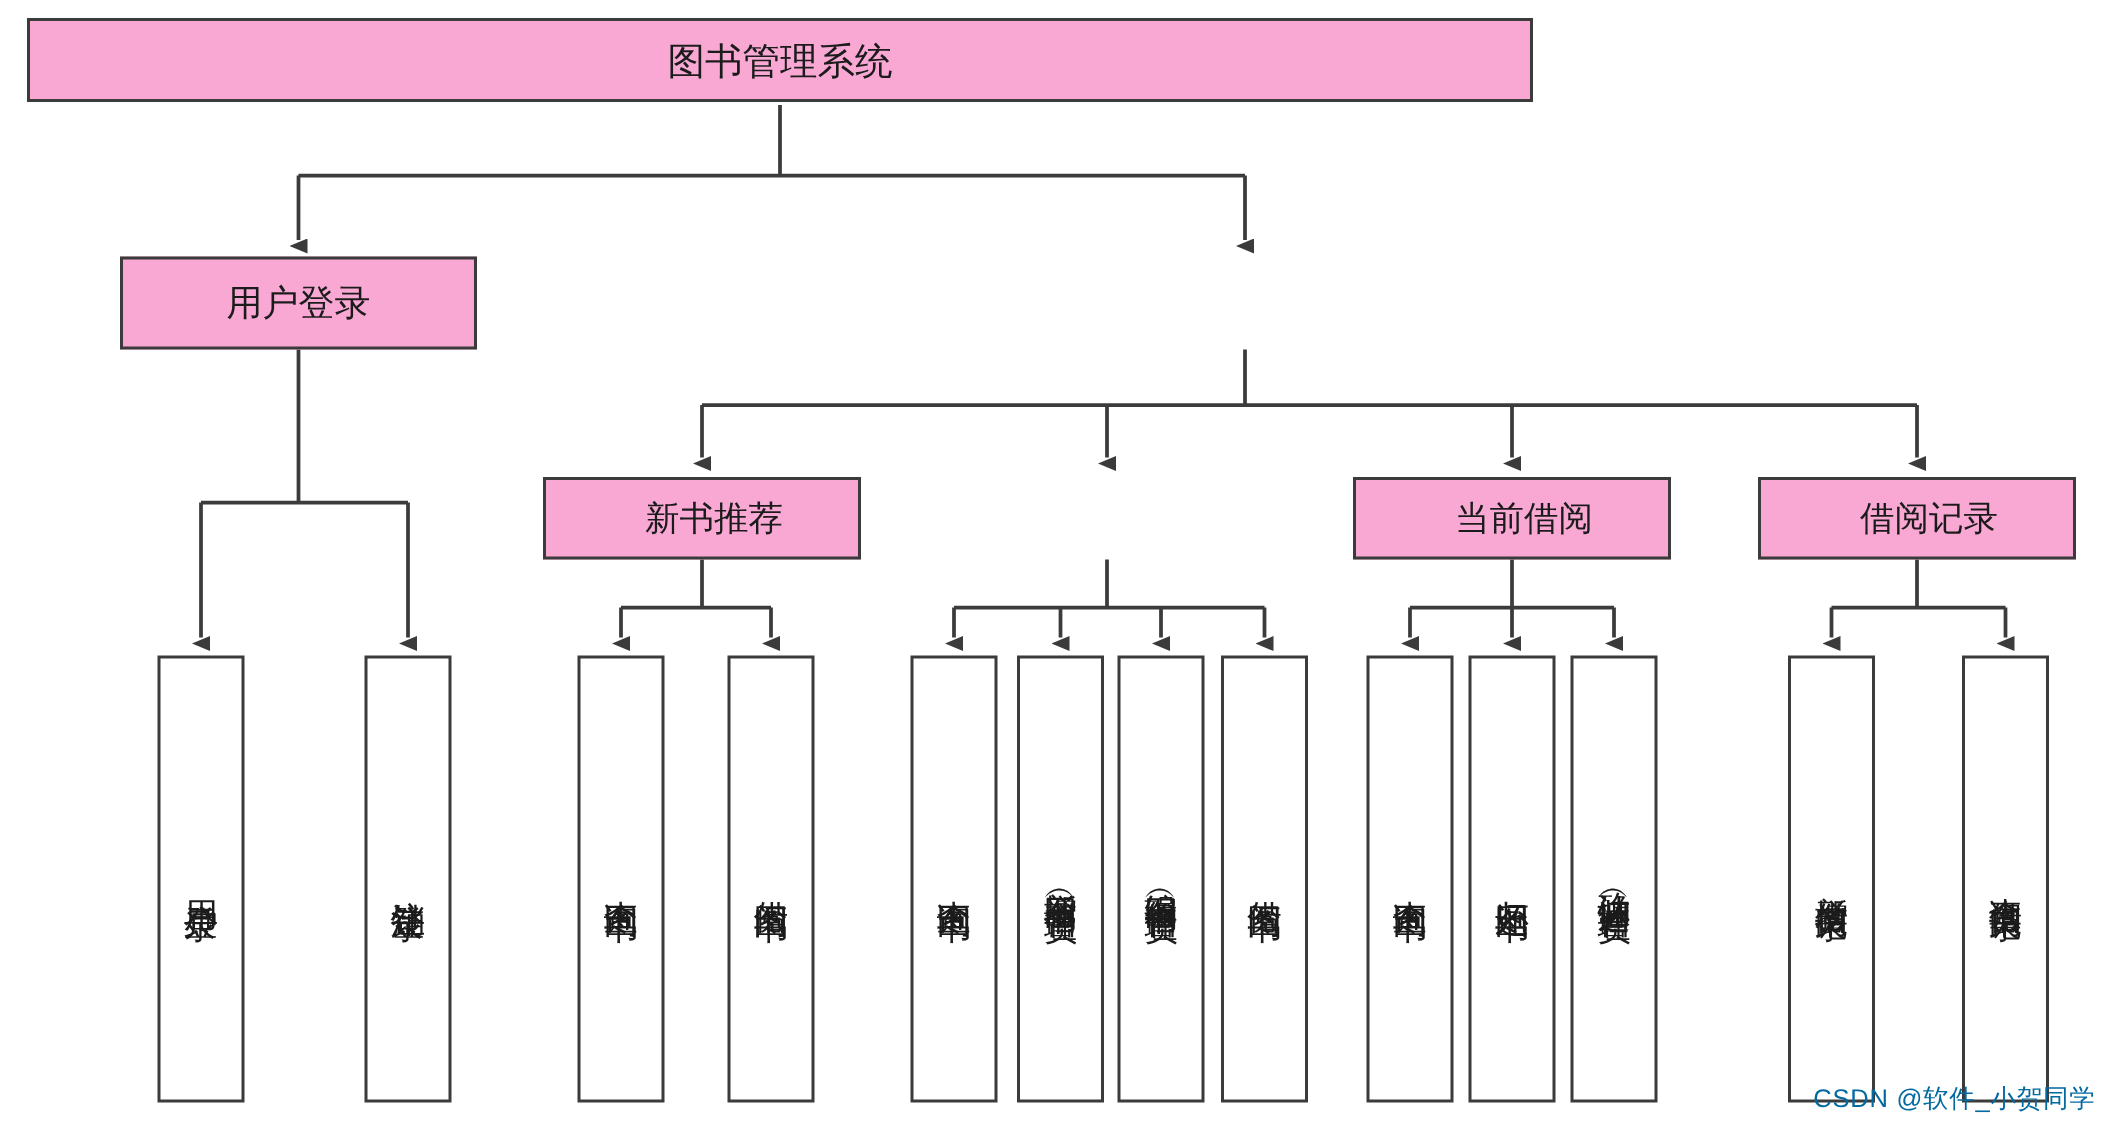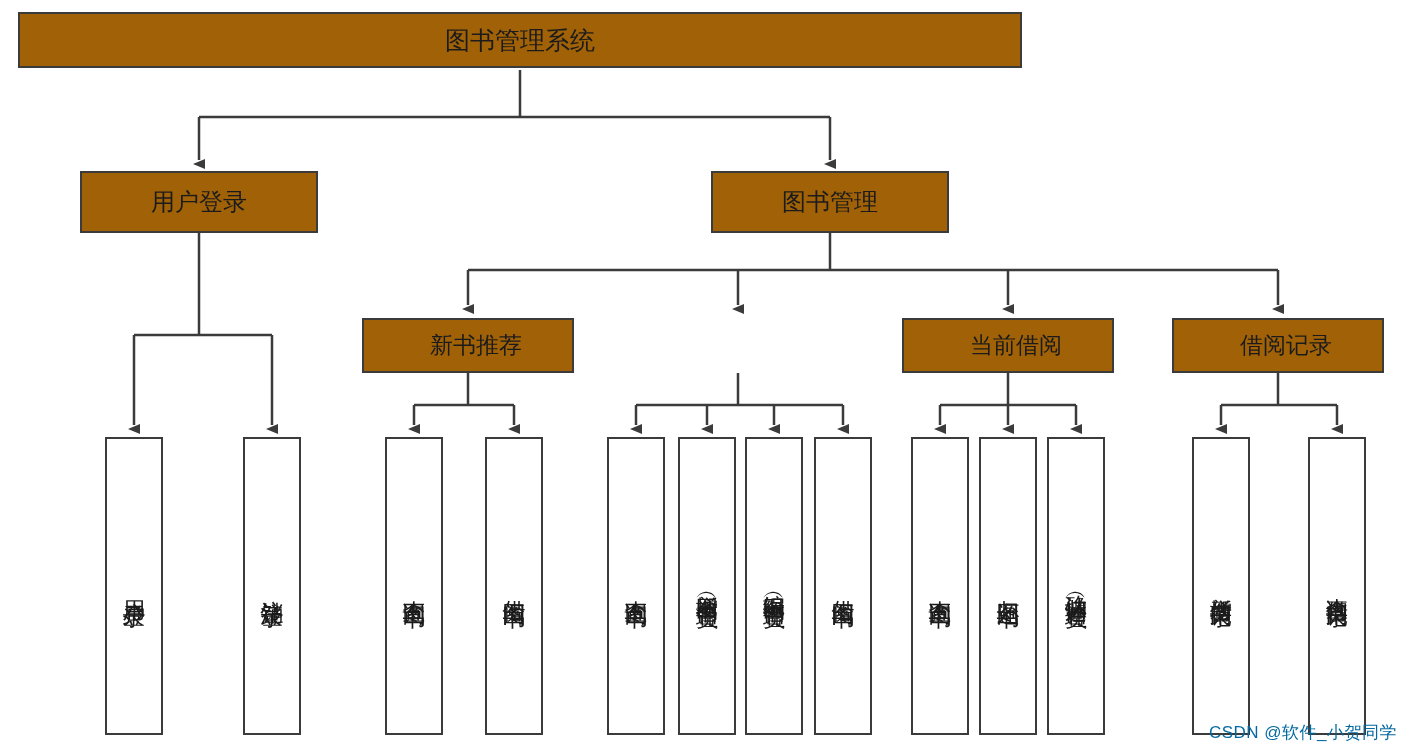--- a/index.html
+++ b/index.html
@@ -6,21 +6,21 @@
   body{
     font-family:"Liberation Sans","DejaVu Sans",sans-serif;
     width:1405px;height:747px;overflow:hidden;
   }
   #stage{position:relative;width:1405px;height:747px;background:#ffffff;}
   svg.canvas{position:absolute;left:0;top:0;width:1405px;height:747px;}
 
   .node-box{
     position:absolute;
     box-sizing:border-box;
-    background:#a16207;
+    background:#f9a8d4;
     border:2.5px solid #3b3b3b;
     display:flex;
     align-items:center;
     justify-content:center;
     color:#1b1b1b;
   }
   .node-box.root   {font-size:25px;}
   .node-box.lvl1   {font-size:24px;}
   .node-box.lvl2   {font-size:23px;padding-left:16px;}
 
@@ -109,21 +109,20 @@
       <path d="M1221,405 L1337,405"></path>
       <path d="M1221,405 L1221,425" marker-end="url(#arr)"></path>
       <path d="M1337,405 L1337,425" marker-end="url(#arr)"></path>
     </g>
   </svg>
 
   <div class="node-box root" style="left:18px;top:12px;width:1004px;height:56px;">图书管理系统</div>
 
   <div class="node-box lvl1" style="left:80px;top:171px;width:238px;height:62px;">用户登录</div>
 
-  <div class="node-box lvl1" style="left:711px;top:171px;width:238px;height:62px;">图书管理</div>
 
   <div class="node-box lvl2" style="left:362px;top:318px;width:212px;height:55px;">新书推荐</div>
 
 
   <div class="node-box lvl2" style="left:902px;top:318px;width:212px;height:55px;">当前借阅</div>
 
   <div class="node-box lvl2" style="left:1172px;top:318px;width:212px;height:55px;">借阅记录</div>
 
   <div class="leaf-box" style="left:105px;top:437px;width:58px;height:298px;">
     <span class="leaf-label">用户登录</span>

